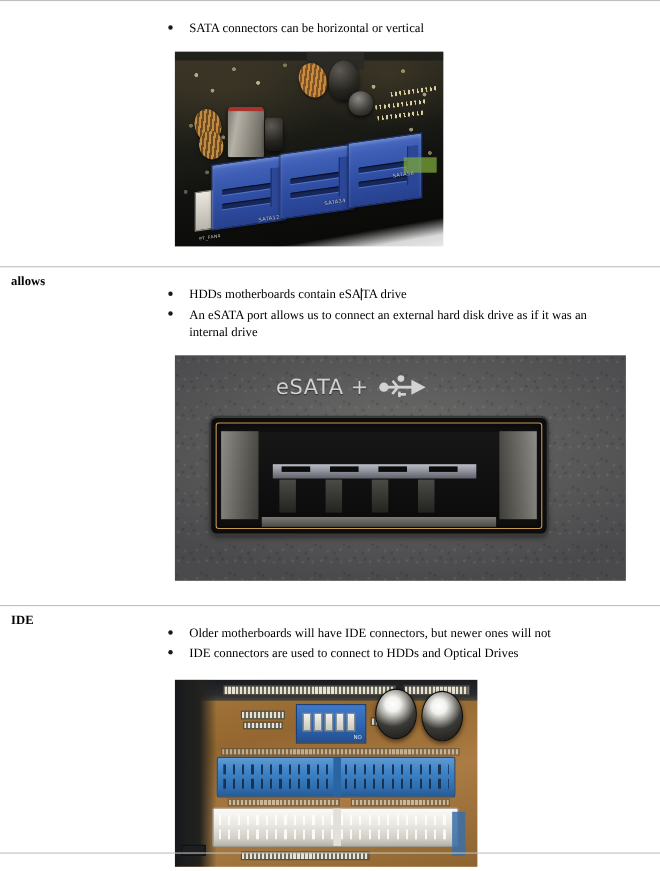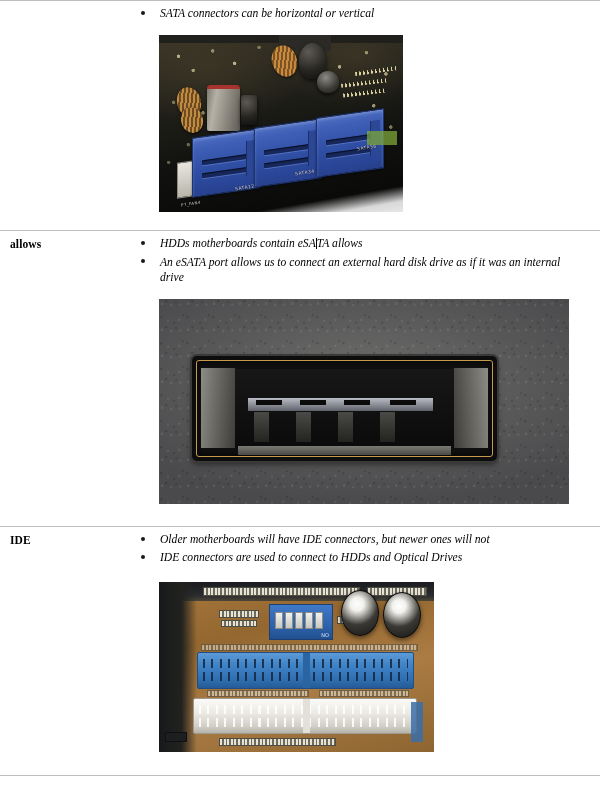--- a/index.html
+++ b/index.html
@@ -42,23 +42,22 @@
   }
   .cell-content {
     flex: 1 1 auto;
     padding: 5px 6px 0 0;
     box-sizing: border-box;
   }
 
   
   ul.bullets {
     list-style: none;
-    margin: 0;
+    margin: 12px;
     padding: 0;
-    font-style: italic;
   }
   ul.bullets li {
     position: relative;
     padding-left: 22px;
     margin: 0 0 3px 0;
     font-size: 11.6px;
     line-height: 1.32;
     text-indent: 0;
   }
   ul.bullets li .bullet-dot {
@@ -461,31 +460,46 @@
     </div>
   </div>
 
   <div class="row" style="padding-bottom:8px;">
     <div class="row-inner">
       <div class="cell-label">allows</div>
       <div class="cell-content">
         <ul class="bullets">
           <li>
             <span class="bullet-dot"></span>
-            <span>HDDs motherboards contain eSA</span><span class="caret"></span><span>TA allows</span>
+            <span>HDDs motherboards contain eSA</span><span class="caret"></span><span>TA drive</span>
           </li>
           <li style="padding-right:18px;">
             <span class="bullet-dot"></span>
             <span>An eSATA port allows us to connect an external hard disk drive as if it was an internal drive</span>
           </li>
         </ul>
 
         <div class="photo photo-esata">
           <div class="esata-grain"></div>
 
+          <div class="esata-caption">
+            <span>eSATA +</span>
+            <svg class="usb-glyph" width="44" height="22" viewBox="0 0 44 22">
+              <g fill="#d2d2d2">
+                <circle cx="5" cy="11" r="4.2"></circle>
+                <rect x="7" y="9.7" width="26" height="2.6"></rect>
+                <polygon points="30,4.2 43,11 30,17.8"></polygon>
+                <rect x="14" y="4.4" width="2.4" height="7.2" transform="rotate(-40 15 8)"></rect>
+                <circle cx="20.5" cy="3.2" r="3"></circle>
+                <rect x="14" y="11" width="2.4" height="7" transform="rotate(40 15 14)"></rect>
+                <rect x="18" y="16.3" width="7" height="2.4"></rect>
+                <rect x="18" y="15" width="2.2" height="5"></rect>
+              </g>
+            </svg>
+          </div>
 
           <div class="esata-port">
             <div class="bezel"></div>
             <div class="inner-shell"></div>
             <div class="metal-l"></div>
             <div class="metal-r"></div>
             <div class="contact-bar">
               <div class="notch" style="left:8px;"></div>
               <div class="notch" style="left:52px;"></div>
               <div class="notch" style="left:96px;"></div>

